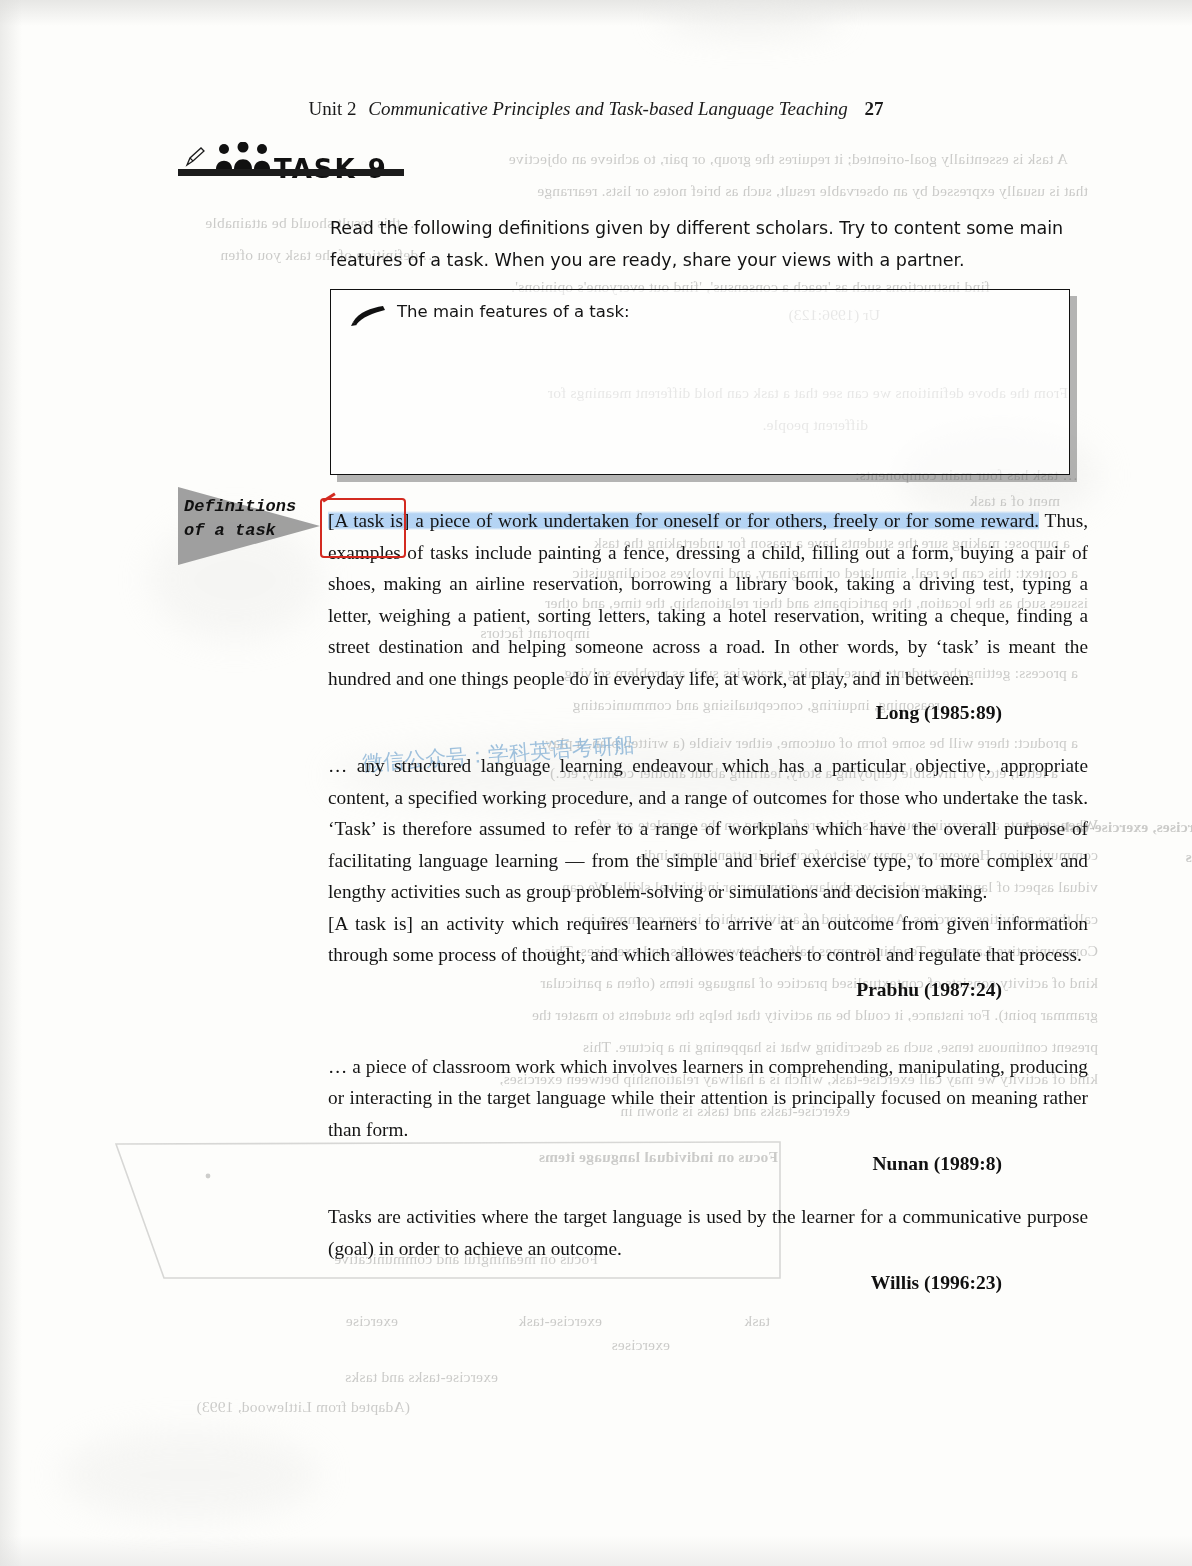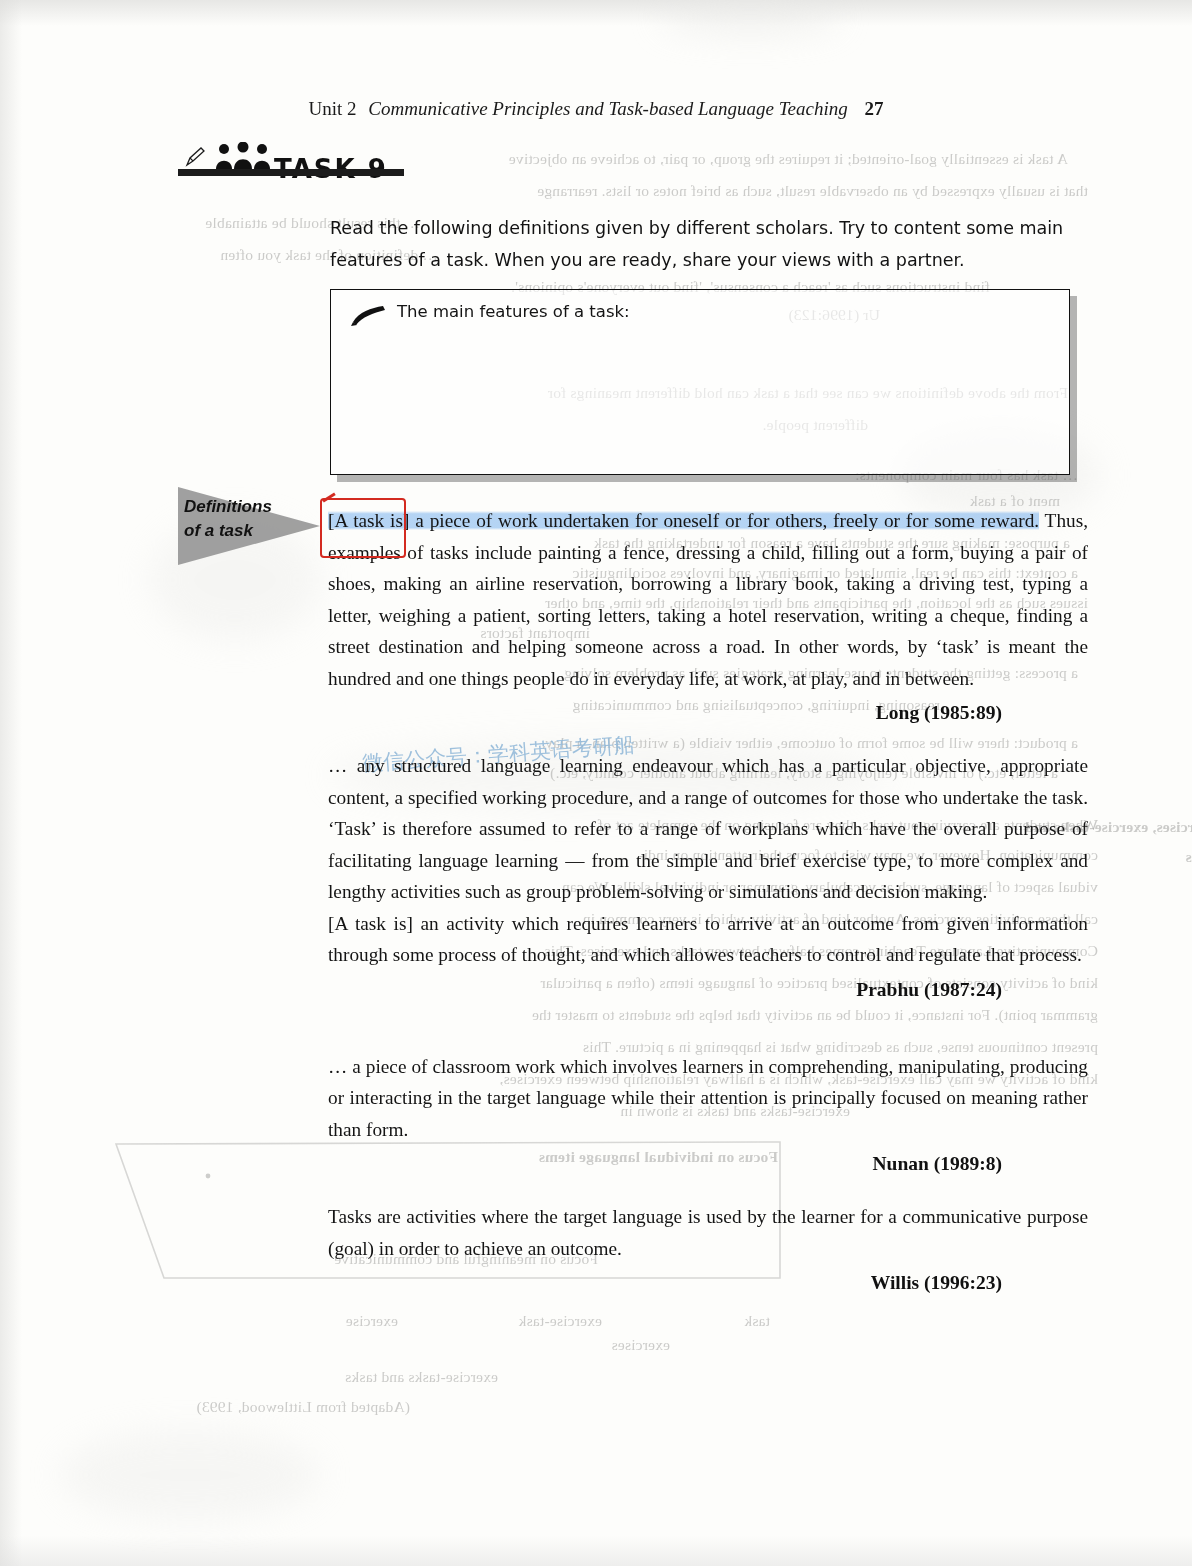--- a/index.html
+++ b/index.html
@@ -148,21 +148,21 @@
     width: 0; height: 0;
     border-top: 39px solid transparent;
     border-bottom: 39px solid transparent;
     border-left: 142px solid #8f8f8f;
     opacity: .85;
   }
   .side-label .txt {
     position: absolute;
     left: 6px; top: 8px;
     width: 126px;
-    font-family: Liberation Sans, sans-serif;
+    font-family: Liberation Mono, monospace;
     font-weight: bold;
     font-style: italic;
     font-size: 17px;
     line-height: 24px;
     color: #111;
   }
 
   
   .defs {
     position: absolute;

